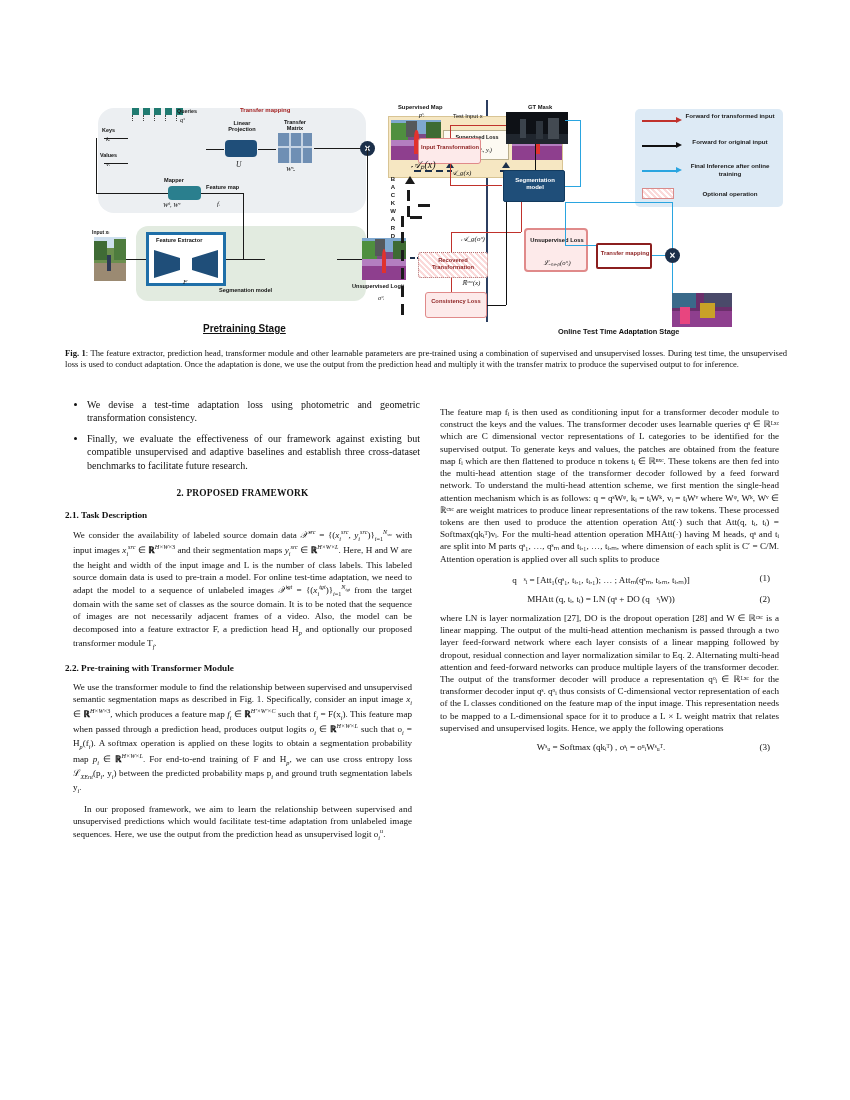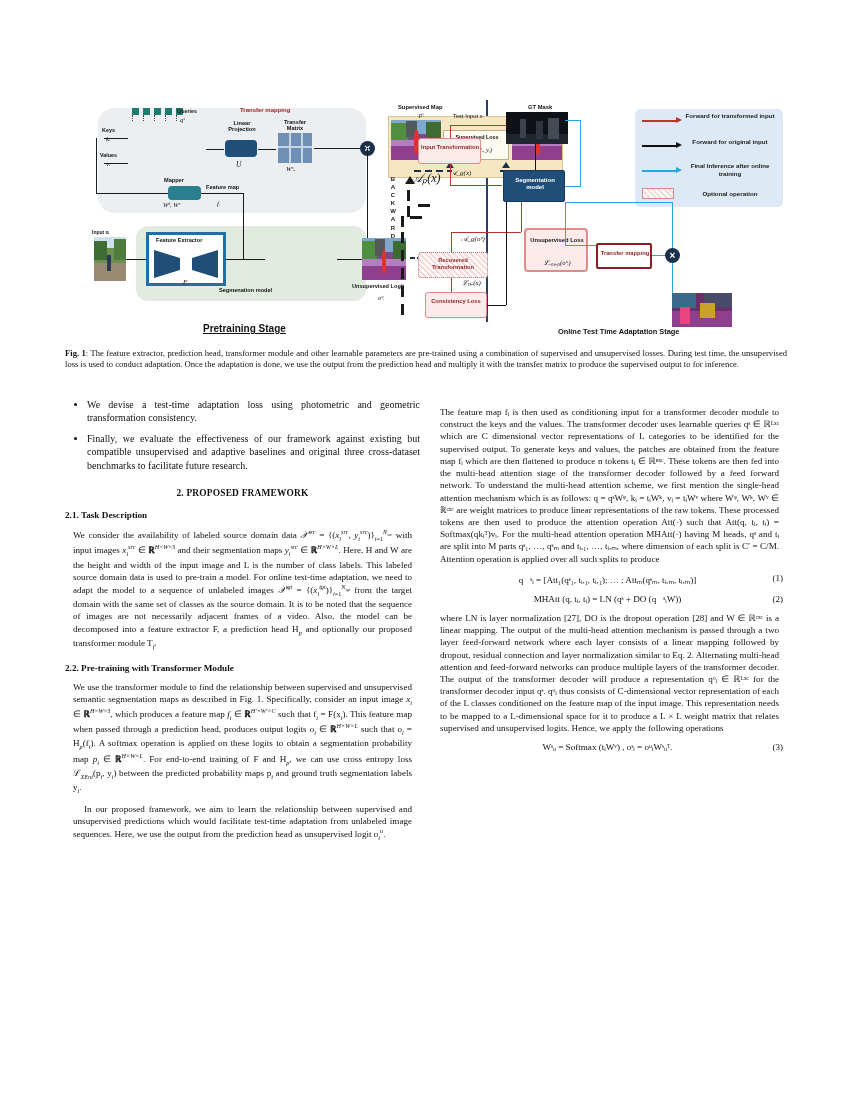--- a/index.html
+++ b/index.html
@@ -179,21 +179,21 @@
     margin:8px; font-size:9.1px; line-height:1.345; text-align:justify;
   }
   .indent { text-indent:11px; }
   ul.bullets { margin:0 0 0 0; padding-left:22px; list-style:disc; }
   ul.bullets li { font-size:10px; line-height:1.345; text-align:justify; margin-bottom:7px; }
   h2.sec {
     font-size:9.4px; font-weight:bold; text-align:center;
     margin:16px 0 11px 0; letter-spacing:0.2px;
   }
   h3.sub { font-size:9.2px; font-weight:bold; margin:12px 0 6px 0; }
-  .eq { position:relative; text-align:center; font-size:9.1px; margin:8px 4px 8px 0; }
+  .eq { position:relative; text-align:center; font-size:9.1px; margin:8px 17px 8px 0; }
   .eq .num { position:absolute; right:0; top:0; font-style:normal; }
   i.v { font-style:italic; }
   sub { font-size:0.68em; }
   sup { font-size:0.68em; }
 </style>
 </head>
 <body>
 
 <div class="page">
 
@@ -367,21 +367,21 @@
         <div class="tp-c"></div>
         <div class="tp-d"></div>
     </div>
 
     <div class="hline" style="left:362px;top:25px;width:56px;background:#c0322c;height:1.4px;"></div>
     <div class="vline" style="left:362px;top:25px;height:13px;background:#c0322c;width:1.4px;"></div>
 
     <div class="in-trans">
       <div class="lbl" style="left:2px;top:5px;font-size:5.8px;width:58px;text-align:center;line-height:1.15;color:#8b1f1f;">Input Transformation</div>
     </div>
-    <div class="math" style="left:323px;top:69px;font-size:12px;">𝒜ₚ(x)</div>
+    <div class="math" style="left:323px;top:57px;font-size:10px;">𝒜ₚ(x)</div>
     <div class="math" style="left:362px;top:69px;font-size:7px;font-style:italic;">𝒜_g(x)</div>
 
     <div class="vline" style="left:362px;top:64px;height:21px;background:#c0322c;width:1.4px;"></div>
     <div class="hline" style="left:362px;top:85px;width:52px;background:#c0322c;height:1.4px;"></div>
 
     <div class="vline" style="left:447px;top:44px;height:26px;background:#111;width:1.4px;"></div>
 
     <div class="seg-model">
       <div class="lbl" style="left:2px;top:6px;font-size:6px;width:58px;text-align:center;color:#ffffff;line-height:1.15;">Segmentation model</div>
     </div>
@@ -392,21 +392,21 @@
 
     <div class="vline" style="left:433px;top:102px;height:30px;background:#c0322c;width:1.4px;"></div>
     <div class="hline" style="left:363px;top:132px;width:70px;background:#c0322c;height:1.4px;"></div>
     <div class="vline" style="left:363px;top:132px;height:20px;background:#c0322c;width:1.4px;"></div>
     <div class="math" style="left:373px;top:135px;font-size:7px;">𝒜_g(oᵘ)</div>
 
     <div class="rec-trans">
       <div class="lbl" style="left:2px;top:4px;font-size:5.8px;width:64px;text-align:center;line-height:1.15;color:#8b1f1f;">Recovered Transformation</div>
     </div>
     <div class="vline" style="left:363px;top:178px;height:14px;background:#c0322c;width:1.4px;"></div>
-    <div class="math" style="left:374px;top:178px;font-size:7px;">ℒₜₜₐ(x)</div>
+    <div class="math" style="left:374px;top:178px;font-size:7px;">ℝᶜˣᶜ(x)</div>
 
     <div class="cons-loss">
       <div class="lbl" style="left:2px;top:5px;font-size:5.8px;width:56px;text-align:center;line-height:1.15;color:#8b1f1f;">Consistency Loss</div>
     </div>
     <div class="vline" style="left:418px;top:102px;height:103px;background:#111;width:1.4px;"></div>
     <div class="hline" style="left:399px;top:205px;width:19px;background:#111;height:1.4px;"></div>
 
     <div class="backward-col">B<br>A<br>C<br>K<br>W<br>A<br>R<br>D</div>
     <div class="uparrow" style="left:317px;top:76px;border-bottom:8px solid #1a1a1a;border-left:5px solid transparent;border-right:5px solid transparent;"></div>
     <div class="dash-seg" style="left:319px;top:90px;width:3px;height:11px;"></div>
@@ -441,21 +441,21 @@
     <div class="lbl" style="left:470px;top:228px;font-size:7.4px;">Online Test Time Adaptation Stage</div>
   </div>
 
   <div class="caption">
     <b>Fig. 1</b><span>: </span><span>The feature extractor, prediction head, transformer module and other learnable parameters are pre-trained using a combination of supervised and unsupervised losses. During test time, the unsupervised loss is used to conduct adaptation. Once the adaptation is done, we use the output from the prediction head and multiply it with the transfer matrix to produce the supervised output to for inference.</span>
   </div>
 
   <div class="col-left">
     <ul class="bullets">
       <li>We devise a test-time adaptation loss using photometric and geometric transformation consistency.</li>
-      <li>Finally, we evaluate the effectiveness of our framework against existing but compatible unsupervised and adaptive baselines and original three cross-dataset benchmarks to facilitate future research.</li>
+      <li>Finally, we evaluate the effectiveness of our framework against existing but compatible unsupervised and adaptive baselines and establish three cross-dataset benchmarks to facilitate future research.</li>
     </ul>
 
     <h2 class="sec">2.  PROPOSED FRAMEWORK</h2>
     <h3 class="sub">2.1.  Task Description</h3>
 
     <p><span>We consider the availability of labeled source domain data </span><i class="v">𝒳<sup>src</sup></i> = {(<i class="v">x<sub>i</sub><sup>src</sup></i>, <i class="v">y<sub>i</sub><sup>src</sup></i>)}<sub><i class="v">i</i>=1</sub><sup><i class="v">N<sub>src</sub></i></sup><span> with input images </span><i class="v">x<sub>i</sub><sup>src</sup></i> ∈ <b>ℝ</b><sup><i class="v">H×W</i>×3</sup><span> and their segmentation maps </span><i class="v">y<sub>i</sub><sup>src</sup></i> ∈ <b>ℝ</b><sup><i class="v">H×W×L</i></sup><span>. Here, H and W are the height and width of the input image and L is the number of class labels. This labeled source domain data is used to pre-train a model. For online test-time adaptation, we need to adapt the model to a sequence of unlabeled images </span><i class="v">𝒳<sup>tgt</sup></i> = {(<i class="v">x<sub>i</sub><sup>tgt</sup></i>)}<sub><i class="v">i</i>=1</sub><sup><i class="v">N<sub>tgt</sub></i></sup><span> from the target domain with the same set of classes as the source domain. It is to be noted that the sequence of images are not necessarily adjacent frames of a video. Also, the model can be decomposed into a feature extractor F, a prediction head H</span><sub><i class="v">p</i></sub><span> and optionally our proposed transformer module T</span><sub><i class="v">f</i></sub><span>.</span></p>
 
     <h3 class="sub">2.2.  Pre-training with Transformer Module</h3>
 
     <p><span>We use the transformer module to find the relationship between supervised and unsupervised semantic segmentation maps as described in Fig. 1. Specifically, consider an input image </span><i class="v">x<sub>i</sub></i> ∈ <b>ℝ</b><sup><i class="v">H×W</i>×3</sup><span>, which produces a feature map </span><i class="v">f<sub>i</sub></i> ∈ <b>ℝ</b><sup><i class="v">H′×W′×C</i></sup><span> such that f</span><sub><i class="v">i</i></sub><span> = F(x</span><sub><i class="v">i</i></sub><span>). This feature map when passed through a prediction head, produces output logits </span><i class="v">o<sub>i</sub></i> ∈ <b>ℝ</b><sup><i class="v">H×W×L</i></sup><span> such that o</span><sub><i class="v">i</i></sub><span> = H</span><sub><i class="v">p</i></sub><span>(f</span><sub><i class="v">i</i></sub><span>). A softmax operation is applied on these logits to obtain a segmentation probability map </span><i class="v">p<sub>i</sub></i> ∈ <b>ℝ</b><sup><i class="v">H×W×L</i></sup><span>. For end-to-end training of F and H</span><sub><i class="v">p</i></sub><span>, we can use cross entropy loss ℒ</span><sub><i class="v">XEnt</i></sub><span>(p</span><sub><i class="v">i</i></sub><span>, y</span><sub><i class="v">i</i></sub><span>) between the predicted probability maps p</span><sub><i class="v">i</i></sub><span> and ground truth segmentation labels y</span><sub><i class="v">i</i></sub><span>.</span></p>
@@ -472,19 +472,19 @@
     </div>
 
     <div class="eq">
       <span>MHAtt (q, tᵢ, tᵢ) = LN (qˢ + DO (q⃗ˢᵢW))</span>
       <span class="num">(2)</span>
     </div>
 
     <p>where LN is layer normalization [27], DO is the dropout operation [28] and W ∈ ℝᶜˣᶜ is a linear mapping. The output of the multi-head attention mechanism is passed through a two layer feed-forward network where each layer consists of a linear mapping followed by dropout, residual connection and layer normalization similar to Eq. 2. Alternating multi-head attention and feed-forward networks can produce multiple layers of the transformer decoder. The output of the transformer decoder will produce a representation qᵒᵢ ∈ ℝᴸˣᶜ for the transformer decoder input qˢ. qᵒᵢ thus consists of C-dimensional vector representation of each of the L classes conditioned on the feature map of the input image. This representation needs to be mapped to a L-dimensional space for it to produce a L × L weight matrix that relates supervised and unsupervised logits. Hence, we apply the following operations</p>
 
     <div class="eq">
-      <span>Wˢᵤ = Softmax (tᵢWᵛ)    ,    oˢᵢ = oᵘᵢWˢᵤᵀ.</span>
+      <span>Wˢᵤ = Softmax (qkᵢᵀ)    ,    oˢᵢ = oᵘᵢWˢᵤᵀ.</span>
       <span class="num">(3)</span>
     </div>
 
   </div>
 
 </div>
 
 </body></html>

